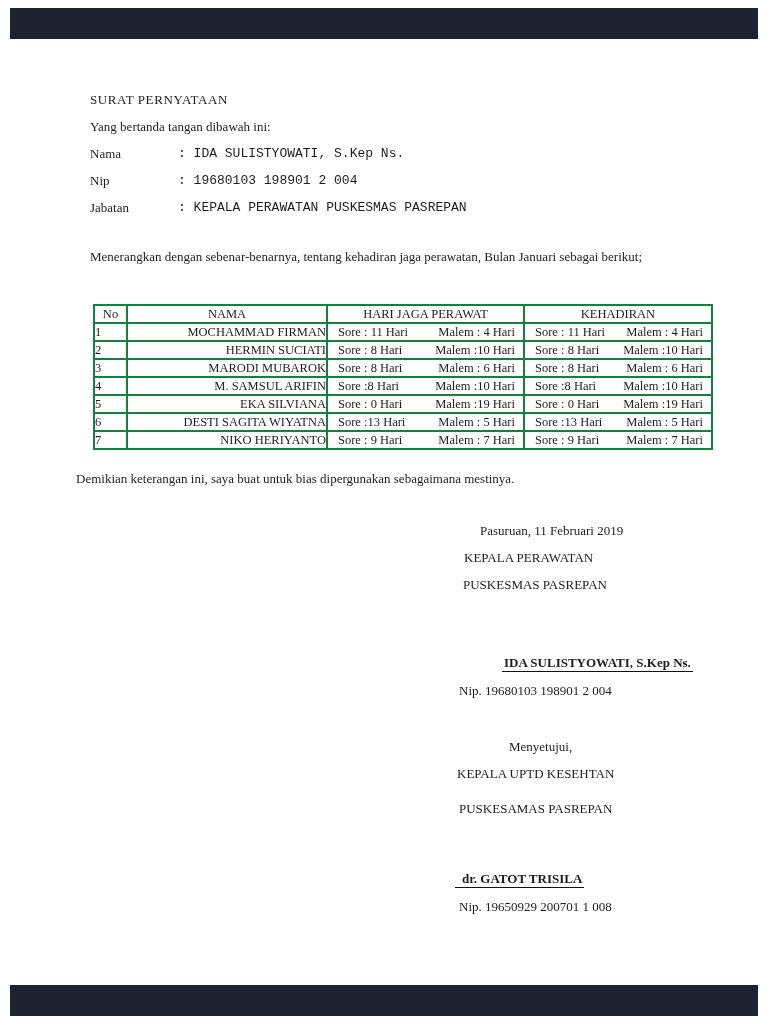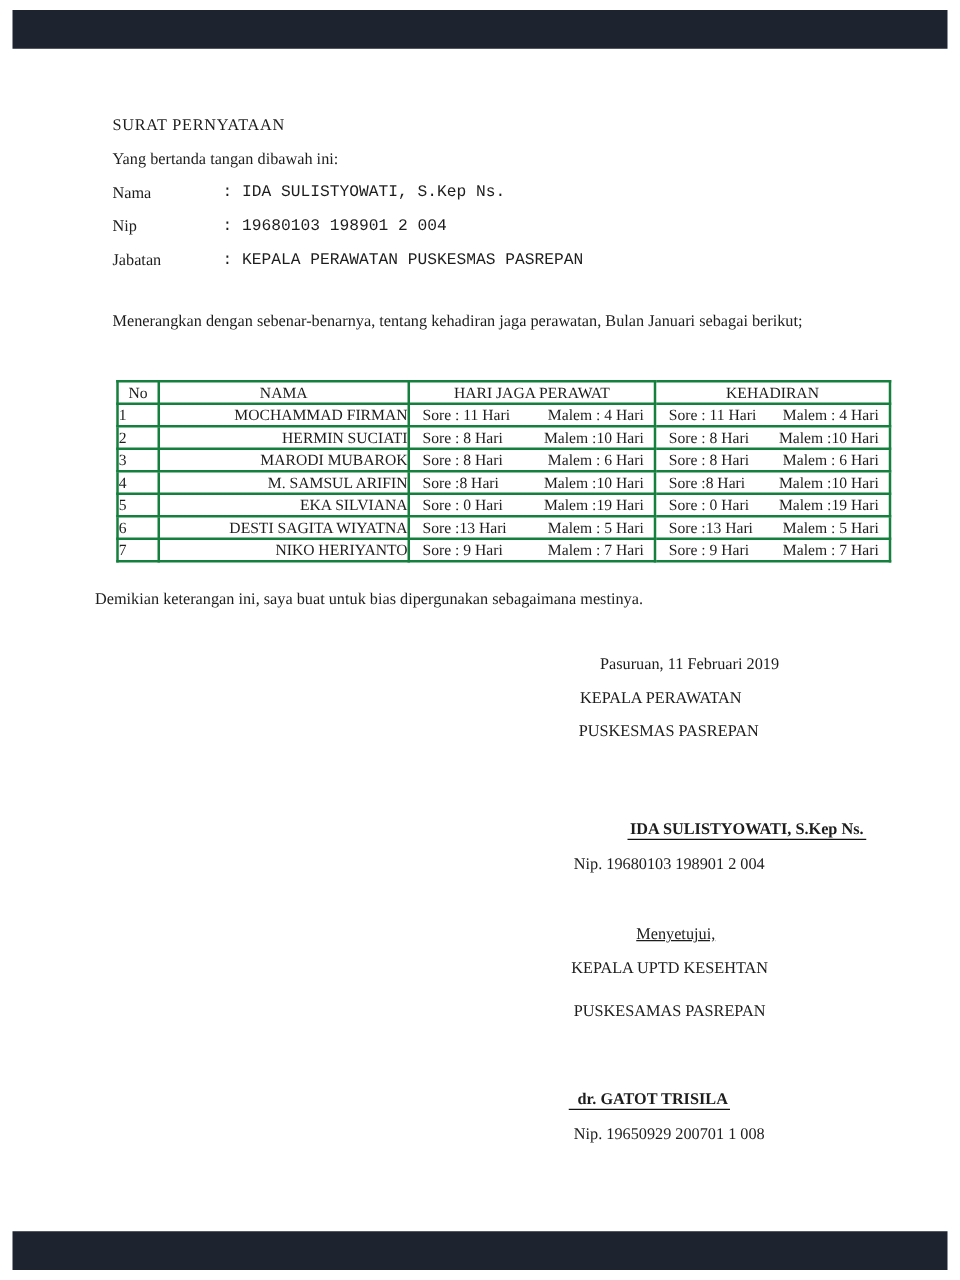--- a/index.html
+++ b/index.html
@@ -38,21 +38,21 @@
   .split{display:flex;justify-content:space-between;padding:0 8px 0 10px;}
   .place-date{top:523px;left:480px;}
   .s-t1{top:550px;left:464px;}
   .s-t2{top:577px;left:463px;}
   .sig-name{
     font-weight:bold;border-bottom:1.5px solid #111;
     display:inline-block;padding:0 2px 1px 2px;
   }
   .name1{top:655px;left:463px;margin-left:39px;}
   .nip1{top:683px;left:459px;}
-  .menyetujui{top:739px;left:509px;text-decoration:underline;}
+  .menyetujui{top:739px;left:509px;}
   .a-t1{top:766px;left:457px;}
   .a-t2{top:801px;left:459px;}
   .name2{top:871px;left:455px;}
   .name2 .sig-name{padding-left:7px;}
   .nip2{top:899px;left:459px;}
 </style>
 </head>
 <body>
 
 <div class="viewer-bar top"></div>

